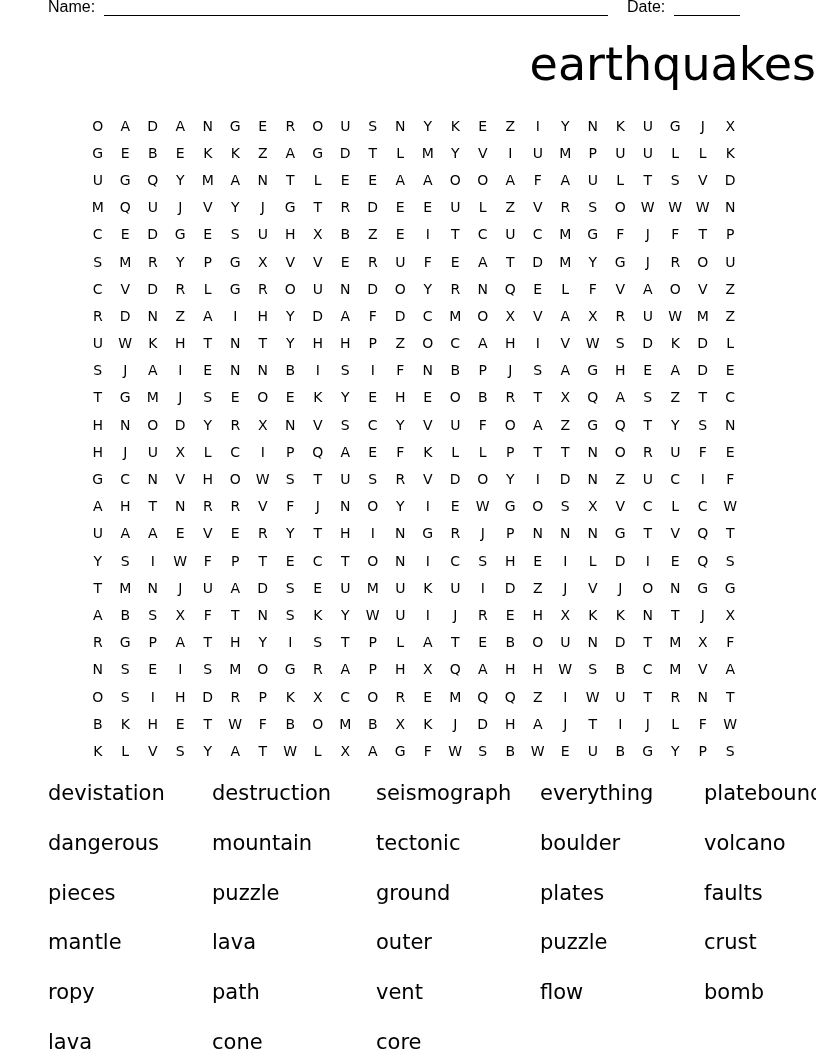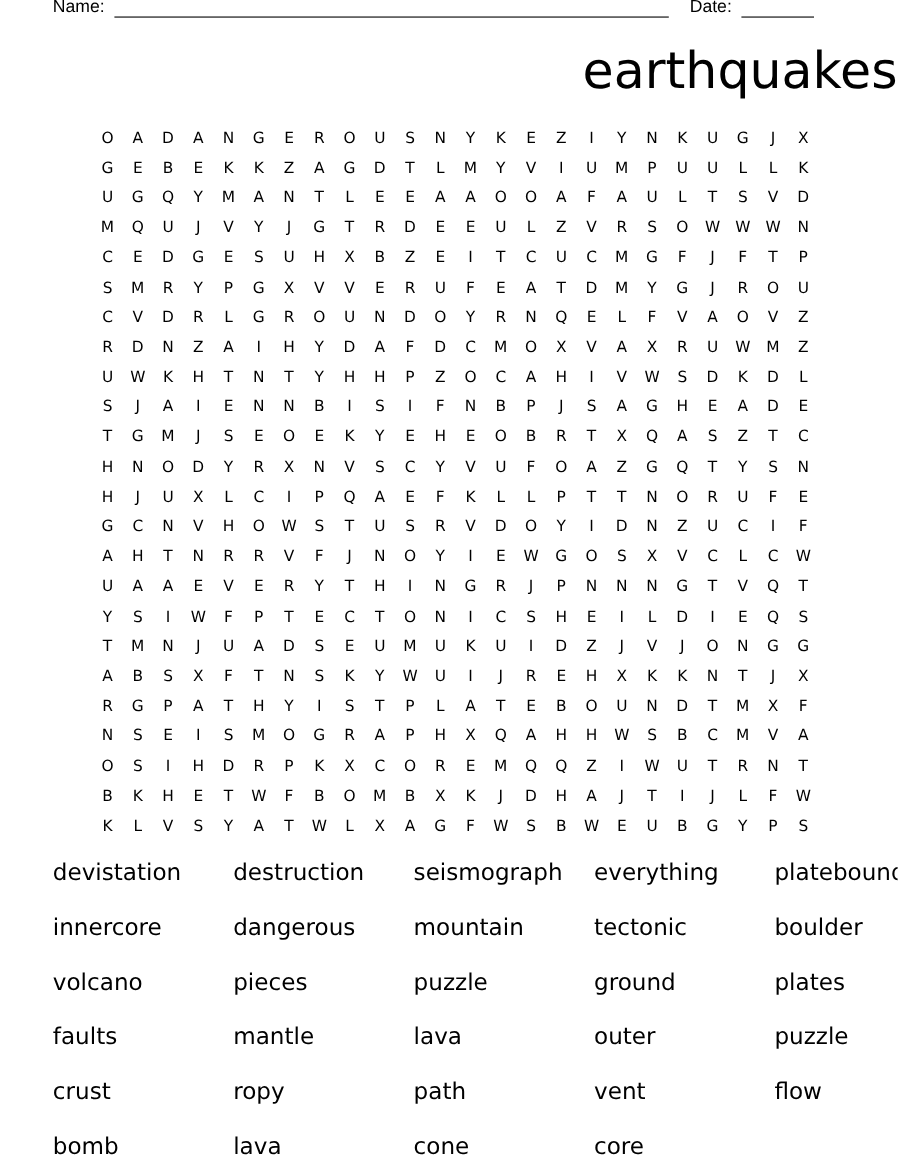--- a/index.html
+++ b/index.html
@@ -663,21 +663,20 @@
     <div class="cell">P</div>
     <div class="cell">S</div>
   </div>
 
 <div class="words" id="word-list">
     <div class="word">devistation</div>
     <div class="word">destruction</div>
     <div class="word">seismograph</div>
     <div class="word">everything</div>
     <div class="word">platebound</div>
-    <div class="word">innercore</div>
     <div class="word">dangerous</div>
     <div class="word">mountain</div>
     <div class="word">tectonic</div>
     <div class="word">boulder</div>
     <div class="word">volcano</div>
     <div class="word">pieces</div>
     <div class="word">puzzle</div>
     <div class="word">ground</div>
     <div class="word">plates</div>
     <div class="word">faults</div>

